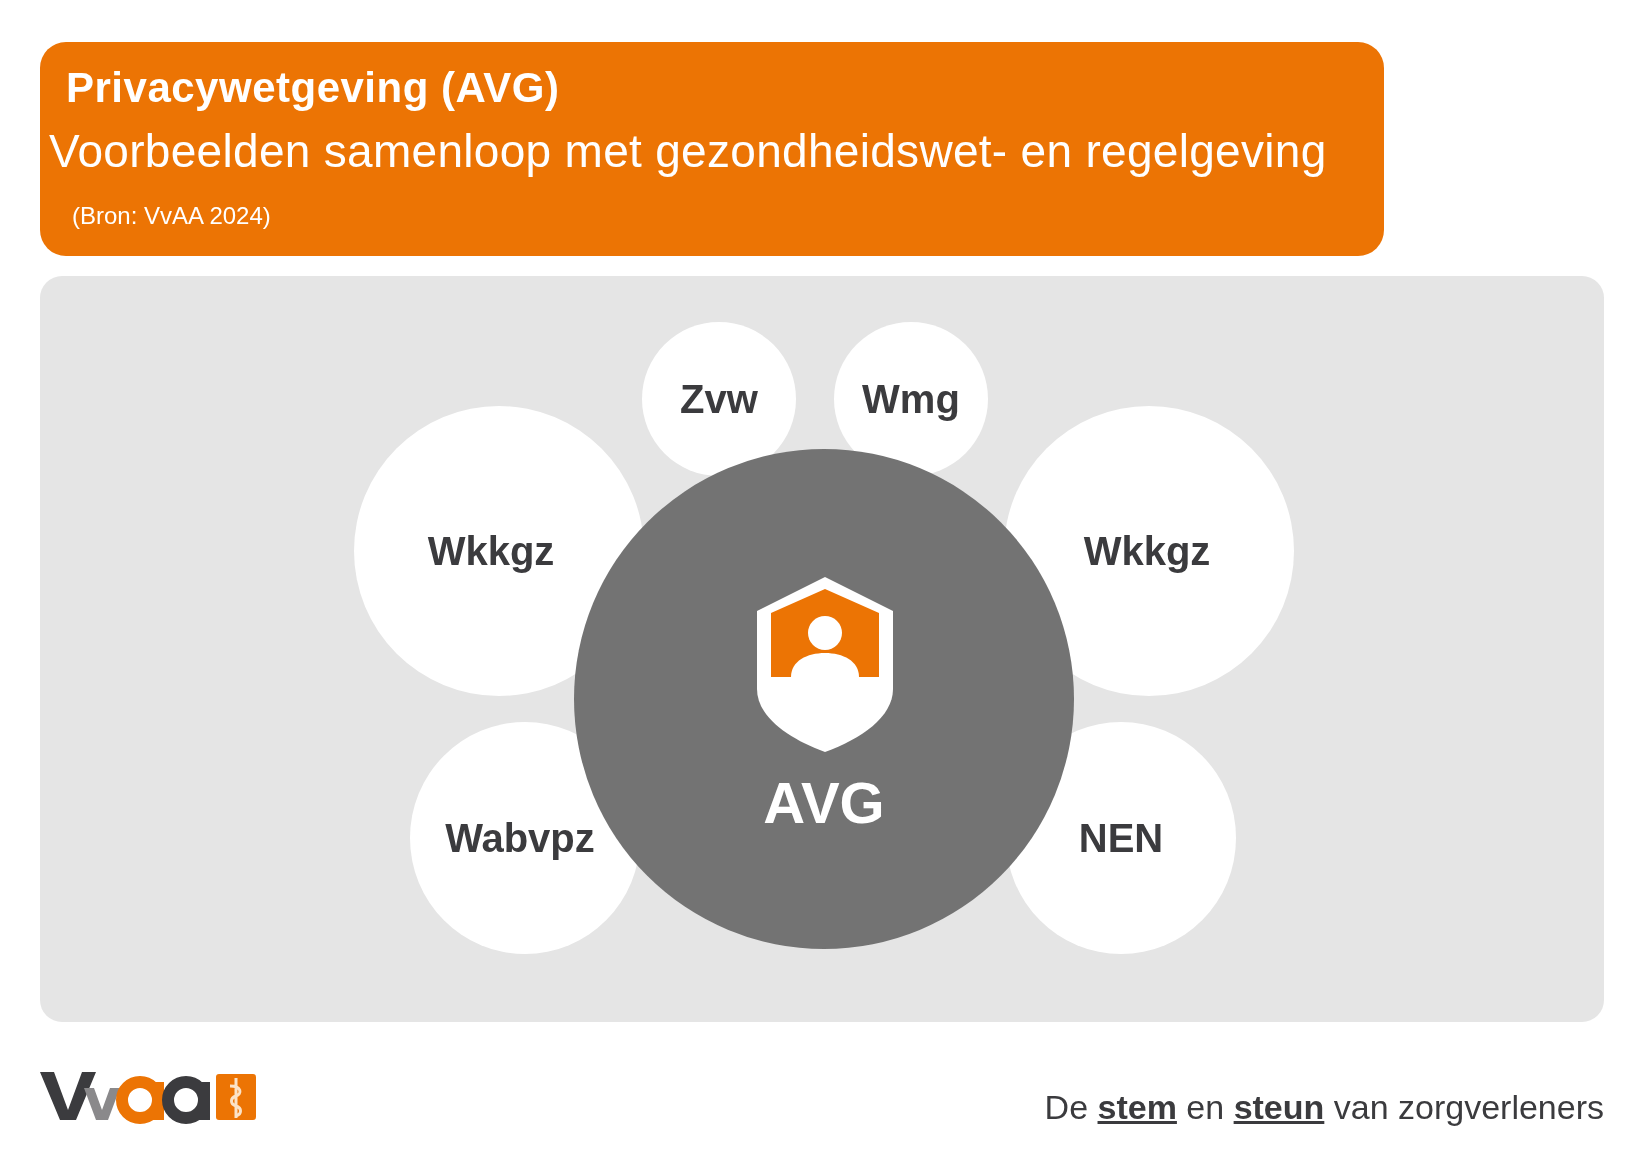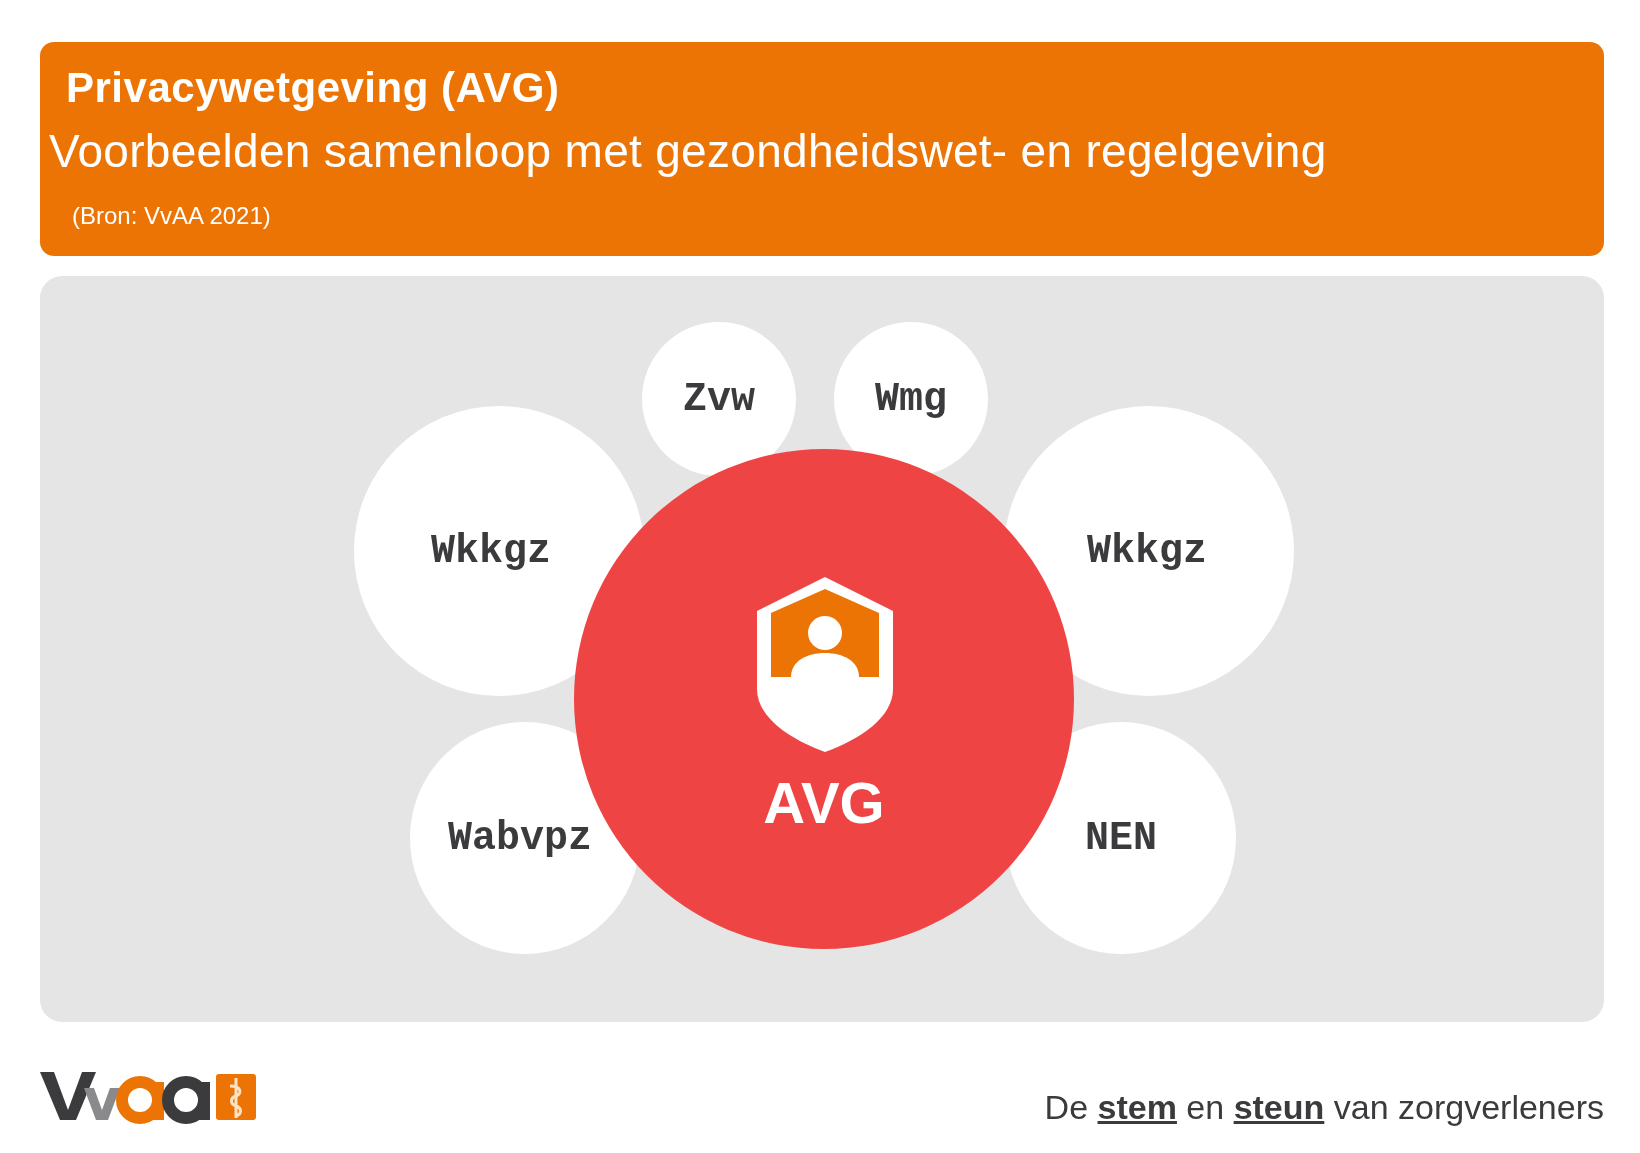--- a/index.html
+++ b/index.html
@@ -1,44 +1,44 @@
 <!DOCTYPE html>
 <html><head>
 <meta charset="utf-8">
 <style>
   html, body { margin:0; padding:0; }
   body { width:1640px; height:1153px; background:#ffffff; position:relative; overflow:hidden;
          font-family:"Liberation Sans", "DejaVu Sans", sans-serif; }
-  .header { position:absolute; left:40px; top:42px; width:1564px; height:214px;
-            background:#ec7404; border-radius:14px; color:#fff; }
+  .header { position:absolute; left:40px; top:42px; width:1344px; height:214px;
+            background:#ec7404; border-radius:26px; color:#fff; }
   .header .title { position:absolute; left:26px; top:22px; font-size:42px; font-weight:bold; letter-spacing:0.5px; }
   .header .subtitle { position:absolute; left:9px; top:82px; font-size:46px; font-weight:normal; letter-spacing:0.3px; }
   .header .source { position:absolute; left:32px; top:160px; font-size:24px; }
   .panel { position:absolute; left:40px; top:276px; width:1564px; height:746px;
            background:#e5e5e5; border-radius:22px; }
   .circle { position:absolute; border-radius:50%; background:#ffffff;
             display:flex; align-items:center; justify-content:center;
-            color:#3b3b3e; font-weight:bold;font-family:Liberation Mono, monospace; }
+            color:#3b3b3e; font-weight:bold; }
   .circle span { font-size:40px; }
   .center { position:absolute; left:574px; top:449px; width:500px; height:500px; border-radius:50%;
-            background:#ef4444; }
+            background:#737373; }
   .center .shield { position:absolute; left:183px; top:128px; width:136px; height:175px; }
   .center .label { position:absolute; left:0; width:100%; top:320px; text-align:center;
                    color:#fff; font-weight:bold; font-size:58px; }
   .logo { position:absolute; left:40px; top:1064px; width:230px; height:60px; }
   .tagline { position:absolute; right:36px; top:1088px; font-size:34px; color:#3b3b3e; }
   .tagline b { font-weight:bold;text-decoration:underline; }
 </style>
 </head>
 <body>
 
 <div class="header">
   <div class="title">Privacywetgeving (AVG)</div>
   <div class="subtitle">Voorbeelden samenloop met gezondheidswet- en regelgeving</div>
-  <div class="source">(Bron: VvAA 2021)</div>
+  <div class="source">(Bron: VvAA 2024)</div>
 </div>
 
 <div class="panel"></div>
 
 <div class="circle" style="left:642px;top:322px;width:154px;height:154px;">
   <span>Zvw</span>
 </div>
 <div class="circle" style="left:834px;top:322px;width:154px;height:154px;">
   <span>Wmg</span>
 </div>

